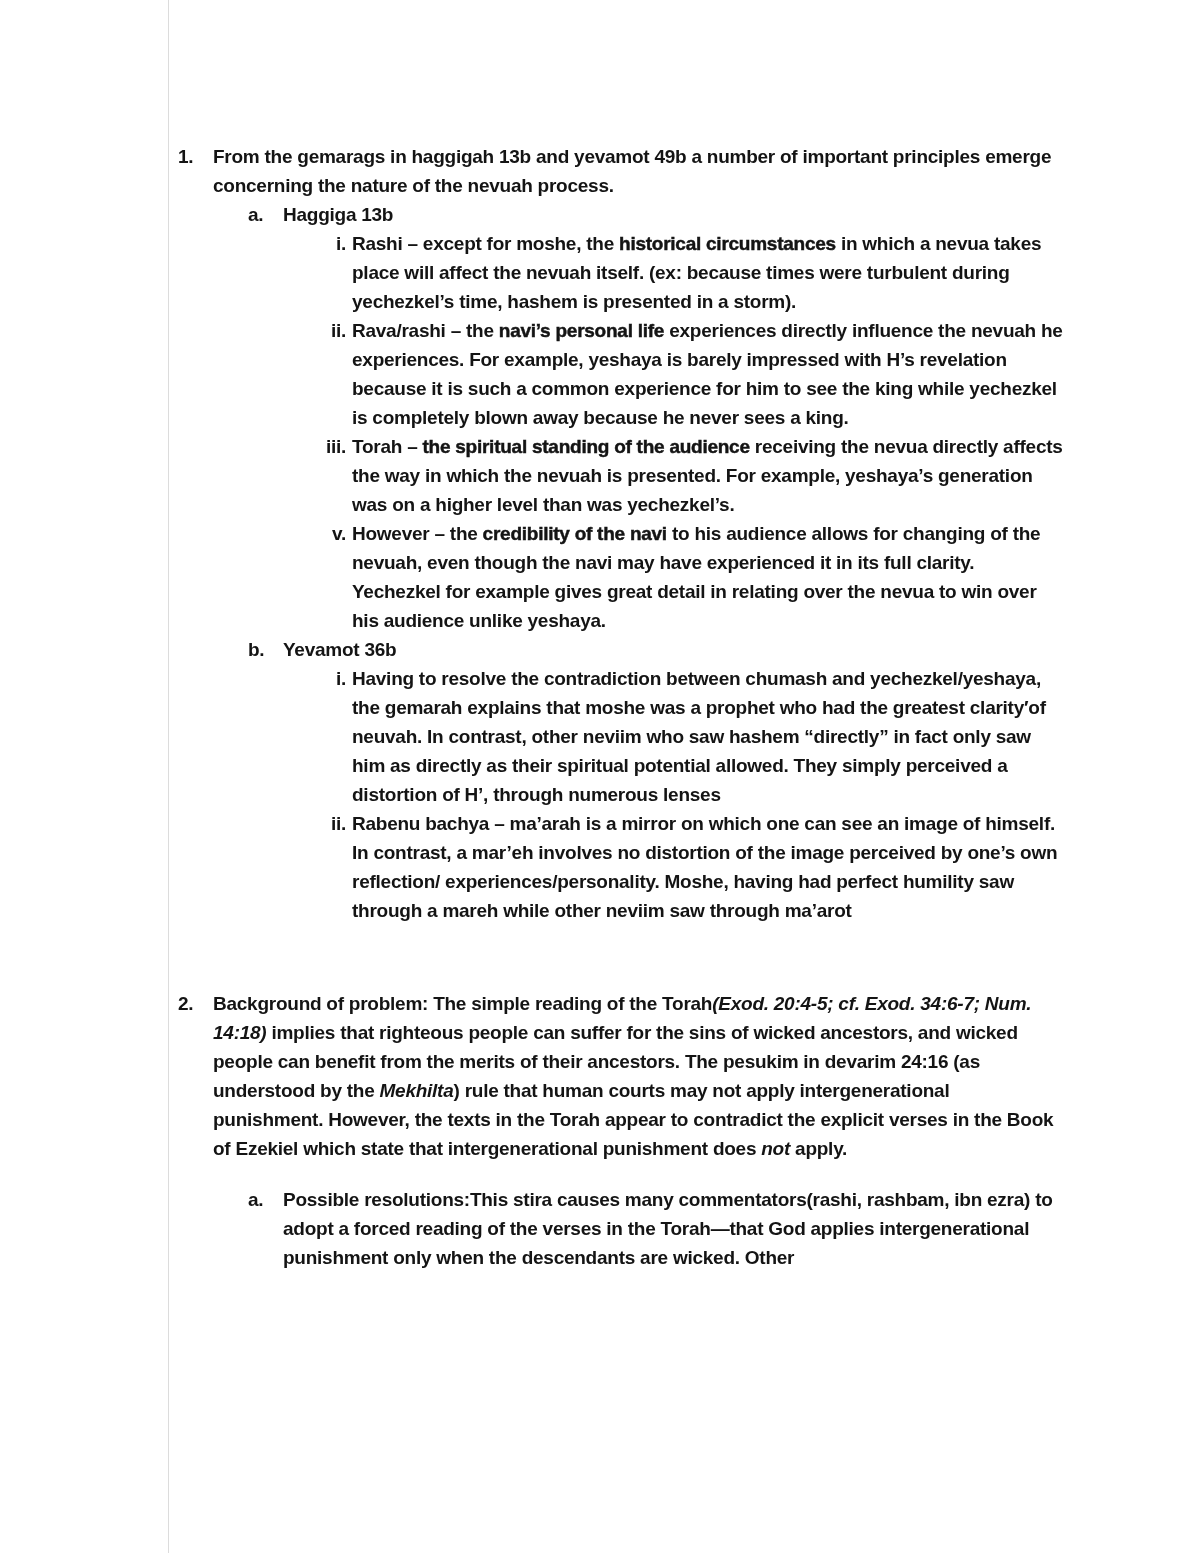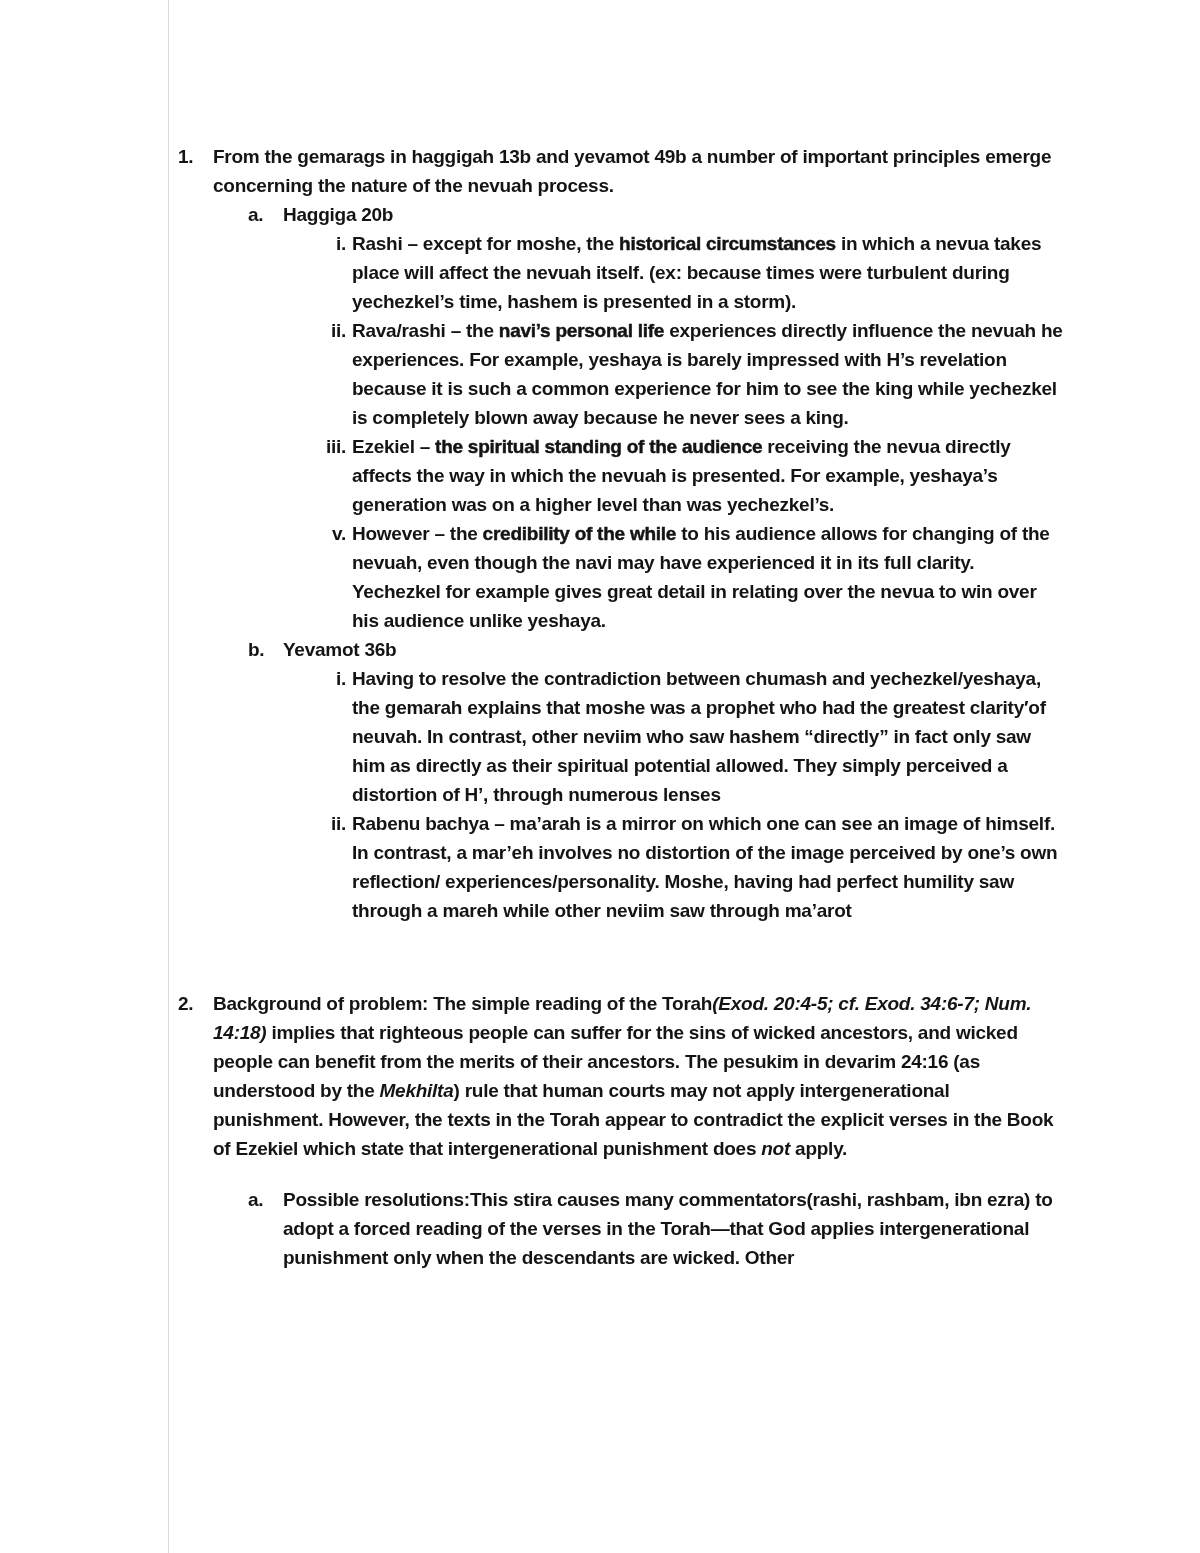--- a/index.html
+++ b/index.html
@@ -53,37 +53,37 @@
 
 <div class="page">
   <div class="margin-line"></div>
   <div class="doc">
       <div class="block lvl1">
         <span class="marker">1.</span>
         <div class="content"><span class="">From the gemarags in haggigah 13b and yevamot 49b a number of important principles emerge concerning the nature of the nevuah process.</span></div>
       </div>
       <div class="block lvl2">
         <span class="marker">a.</span>
-        <div class="content"><span class="">Haggiga 20b</span></div>
+        <div class="content"><span class="">Haggiga 13b</span></div>
       </div>
       <div class="block lvl3">
         <span class="marker">i.</span>
         <div class="content"><span class="">Rashi – except for moshe, the </span><span class="run-b ">historical circumstances</span><span class=""> in which a nevua takes place will affect the nevuah itself. (ex: because times were turbulent during yechezkel’s time, hashem is presented in a storm).</span></div>
       </div>
       <div class="block lvl3">
         <span class="marker">ii.</span>
         <div class="content"><span class="">Rava/rashi – the </span><span class="run-b ">navi’s personal life</span><span class=""> experiences directly influence the nevuah he experiences. For example, yeshaya is barely impressed with H’s revelation because it is such a common experience for him to see the king while yechezkel is completely blown away because he never sees a king.</span></div>
       </div>
       <div class="block lvl3">
         <span class="marker">iii.</span>
-        <div class="content"><span class="">Ezekiel – </span><span class="run-b ">the spiritual standing of the audience</span><span class=""> receiving the nevua directly affects the way in which the nevuah is presented. For example, yeshaya’s generation was on a higher level than was yechezkel’s.</span></div>
+        <div class="content"><span class="">Torah – </span><span class="run-b ">the spiritual standing of the audience</span><span class=""> receiving the nevua directly affects the way in which the nevuah is presented. For example, yeshaya’s generation was on a higher level than was yechezkel’s.</span></div>
       </div>
       <div class="block lvl3">
         <span class="marker">v.</span>
-        <div class="content"><span class="">However – the </span><span class="run-b ">credibility of the while</span><span class=""> to his audience allows for changing of the nevuah, even though the navi may have experienced it in its full clarity. Yechezkel for example gives great detail in relating over the nevua to win over his audience unlike yeshaya.</span></div>
+        <div class="content"><span class="">However – the </span><span class="run-b ">credibility of the navi</span><span class=""> to his audience allows for changing of the nevuah, even though the navi may have experienced it in its full clarity. Yechezkel for example gives great detail in relating over the nevua to win over his audience unlike yeshaya.</span></div>
       </div>
       <div class="block lvl2">
         <span class="marker">b.</span>
         <div class="content"><span class="">Yevamot 36b</span></div>
       </div>
       <div class="block lvl3">
         <span class="marker">i.</span>
         <div class="content"><span class="">Having to resolve the contradiction between chumash and yechezkel/yeshaya, the gemarah explains that moshe was a prophet who had the greatest clarity′of neuvah. In contrast, other neviim who saw hashem “directly” in fact only saw him as directly as their spiritual potential allowed. They simply perceived a distortion of H’, through numerous lenses</span></div>
       </div>
       <div class="block lvl3">

